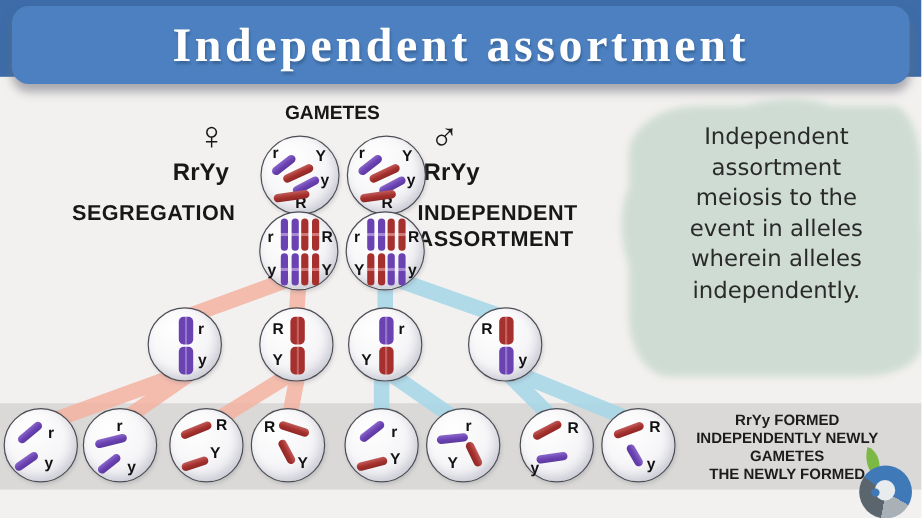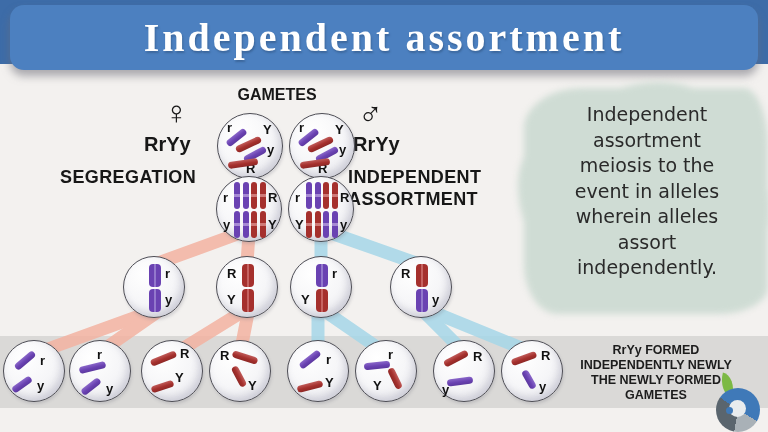--- a/index.html
+++ b/index.html
@@ -252,29 +252,28 @@
     <span class="al" style="left:37px;top:39px;">y</span>
   </div>
 
   <div class="notebg"></div>
   <div class="note-text">
     <div>Independent</div>
     <div>assortment</div>
     <div>meiosis to the</div>
     <div>event in alleles</div>
     <div>wherein alleles</div>
-    <div>assort</div>
     <div>independently.</div>
   </div>
 
   <div class="caption">
     <div>RrYy FORMED</div>
     <div>INDEPENDENTLY NEWLY</div>
+    <div>GAMETES</div>
     <div>THE NEWLY FORMED</div>
-    <div>GAMETES</div>
   </div>
 
   <div class="logo">
     <div class="logo-leaf"></div>
     <div class="logo-circle"></div>
     <div class="logo-hole"></div>
     <div class="logo-dot"></div>
   </div>
 
 </div>

